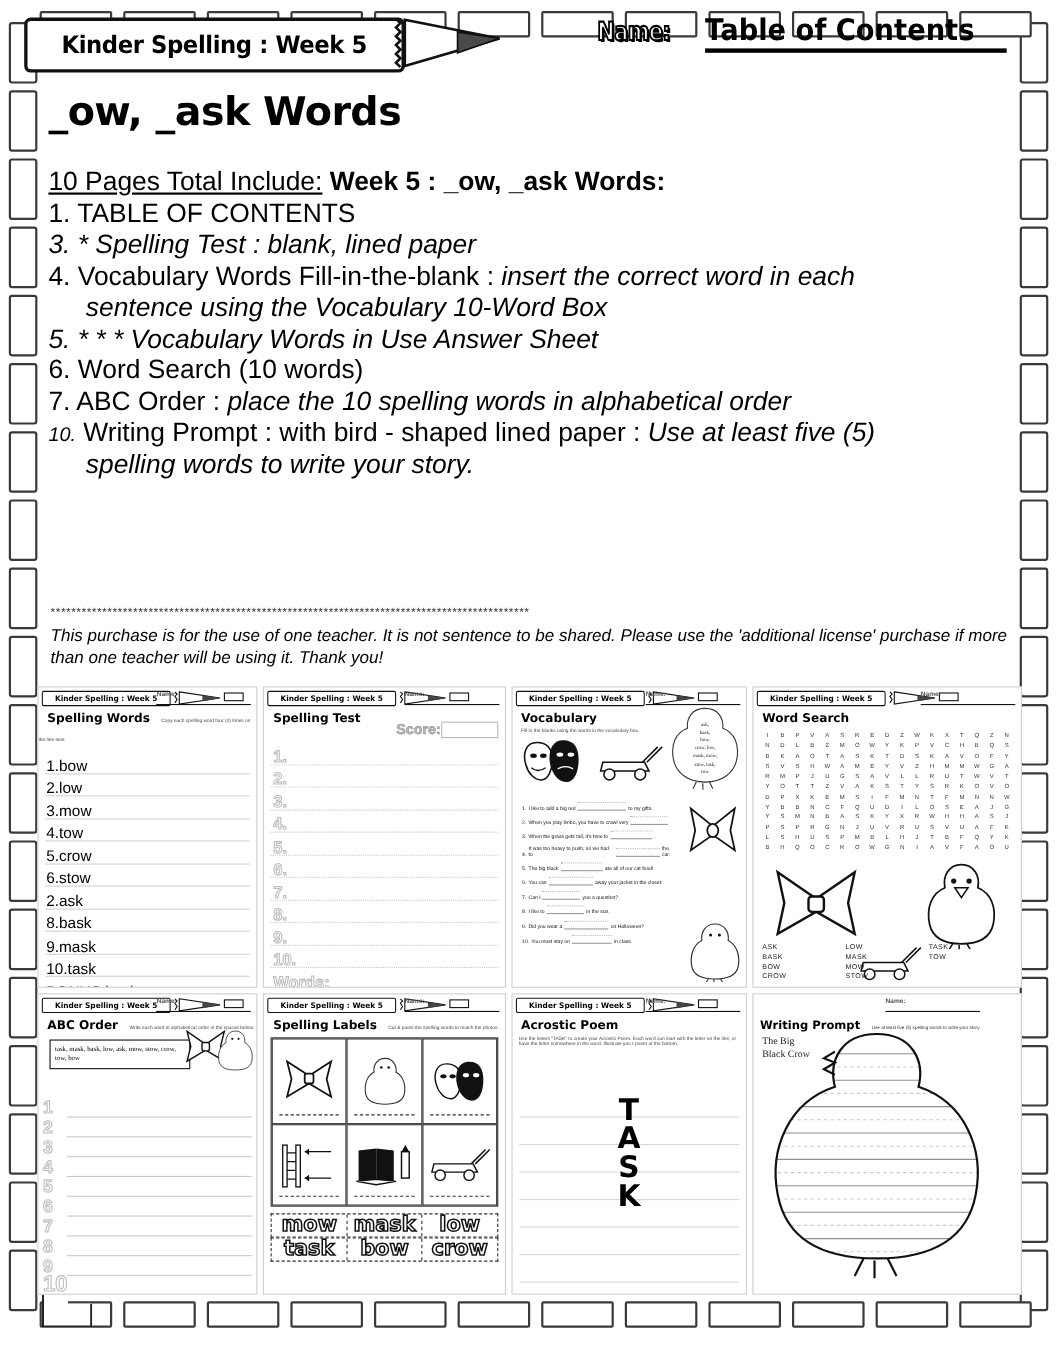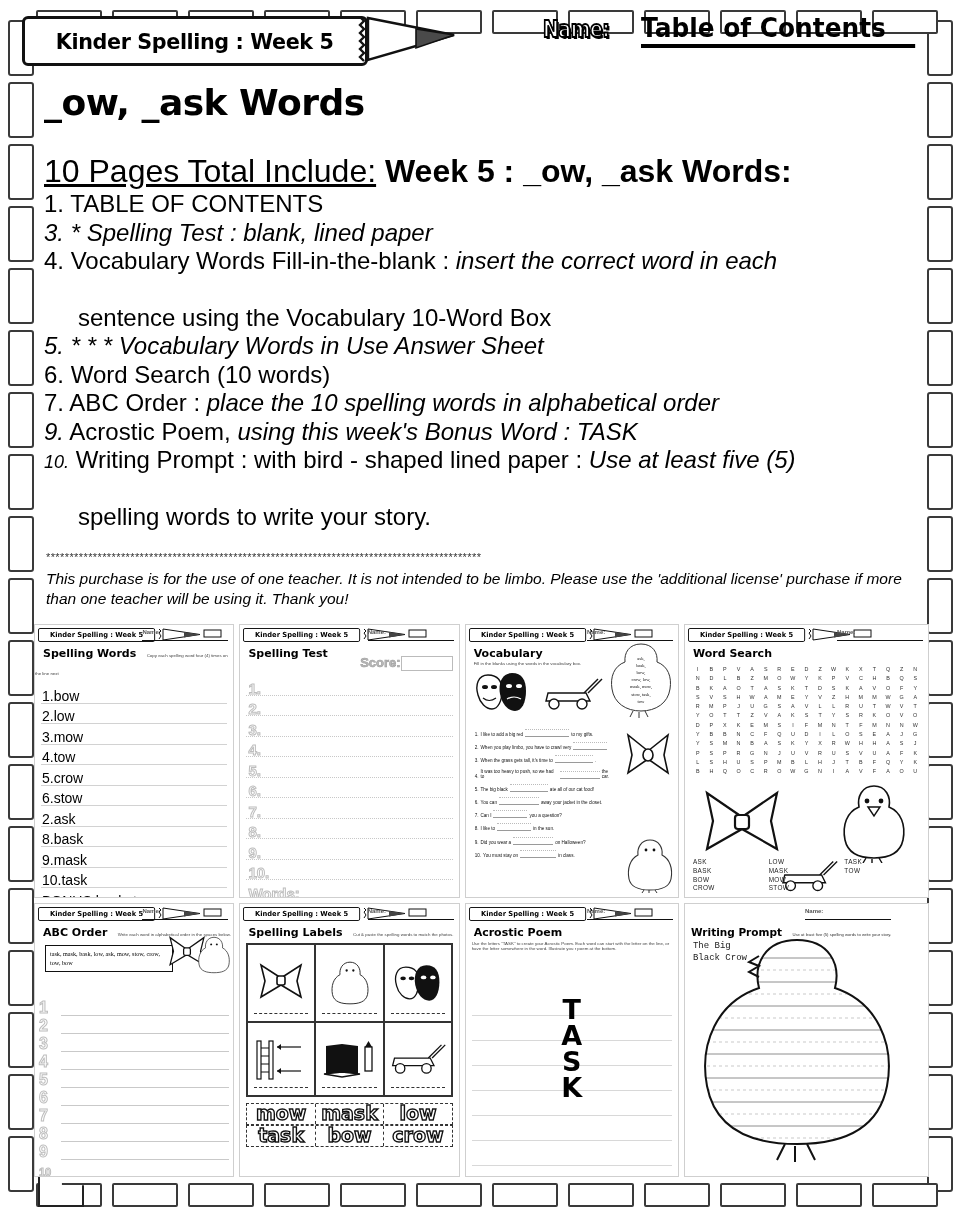--- a/index.html
+++ b/index.html
@@ -56,30 +56,30 @@
     transform:scaleX(.92);transform-origin:left center;white-space:nowrap;
   }
   
   .page-title{
     position:absolute;left:44px;top:82px;
     font-family:"DejaVu Sans",sans-serif;font-weight:bold;font-size:36px;
     letter-spacing:-.5px;
   }
   
   .contents{position:absolute;left:44px;top:152px;width:880px;}
-  .contents .lead{font-size:32px;line-height:1.19;white-space:nowrap;}
+  .contents .lead{font-size:24px;line-height:1.19;white-space:nowrap;}
   .contents .lead .u{text-decoration:underline;}
   .contents .lead b{font-weight:bold;}
   .contents ol{list-style:none;margin:0;padding:0;}
   .contents li{font-size:24px;line-height:1.19;}
   .contents li .num{font-style:italic;}
   .contents li .num.up{font-style:normal;}
   .contents li .num.sm{font-size:18px;font-style:italic;}
   .contents li .it{font-style:italic;}
-  .contents li .ind{display:block;padding-left:34px;margin-top:28px;}
+  .contents li .ind{display:block;padding-left:34px;font-style:italic;}
   
   .license{position:absolute;left:46px;top:552px;width:870px;}
   .stars{font-size:11px;letter-spacing:.4px;line-height:1;color:#333;overflow:hidden;white-space:nowrap;}
   .license p{margin:6px 0 0 0;font-style:italic;font-size:15.5px;line-height:1.32;}
   
   .thumbs{position:absolute;left:34px;top:624px;width:895px;}
   .trow{display:flex;gap:5px;margin-bottom:5px;}
   .thumb{
     position:relative;border:1px solid #cfcfcf;background:#fff;overflow:hidden;
     height:272px;
@@ -146,21 +146,21 @@
   }
   .cutrow div:last-child{border-right:none;}
   
   .acro{position:absolute;left:0;right:0;top:46px;text-align:center;}
   .acro div{font-family:"DejaVu Sans",sans-serif;font-weight:bold;font-size:27px;line-height:.96;}
   .acrolines{position:absolute;left:6px;right:6px;top:40px;}
   .acrolines div{height:24px;border-bottom:1px solid #d8d8d8;}
   
   .wp-title{font-family:"DejaVu Sans",sans-serif;font-weight:bold;font-size:10.5px;margin:4px 0 0 6px;}
   .wp-sub{font-size:4.2px;color:#333;margin-left:6px;}
-  .wp-prompt{font-family:Liberation Mono, monospace;font-size:9px;line-height:1.2;margin:1px 0 0 8px;color:#222;}
+  .wp-prompt{font-family:Liberation Serif, serif;font-size:9px;line-height:1.2;margin:1px 0 0 8px;color:#222;}
   svg{display:block;}
 </style>
 </head>
 <body>
 
 <div class="border-v left" id="bl">
     <div class="tick" style="top:20px"></div>
     <div class="tick" style="top:82px"></div>
     <div class="tick" style="top:144px"></div>
     <div class="tick" style="top:206px"></div>
@@ -255,28 +255,27 @@
   <div class="lead">
     <span class="u">10 Pages Total Include:</span><b> Week 5 : _ow, _ask  Words:</b>
   </div>
   <ol id="contents-items">
       <li><span class="num up">1.</span><span> TABLE OF CONTENTS</span></li>
       <li><span class="num">3.</span><span> </span><span class="it">* Spelling Test : blank, lined paper</span></li>
       <li><span class="num up">4.</span><span> Vocabulary Words Fill-in-the-blank : </span><span class="it">insert the correct word in each</span><span class="ind">sentence using the Vocabulary 10-Word Box</span></li>
       <li><span class="num">5.</span><span> </span><span class="it">* * *  Vocabulary Words in Use Answer Sheet</span></li>
       <li><span class="num up">6.</span><span> Word Search (10 words)</span></li>
       <li><span class="num up">7.</span><span> ABC Order : </span><span class="it">place the 10 spelling words in alphabetical order</span></li>
-      <li><span class="num">9.</span><span> Acrostic Poem, </span><span class="it">using this week's Bonus Word : TASK</span></li>
       <li><span class="num sm">10.</span><span> Writing Prompt : with bird - shaped lined paper : </span><span class="it">Use at least five (5)</span><span class="ind">spelling words to write your story.</span></li>
     </ol>
 </div>
 
 <div class="license">
   <div class="stars">*********************************************************************************************</div>
-  <p>This purchase is for the use of one teacher. It is not intended to be limbo. Please use the 'additional license' purchase if more than one teacher will be using it. Thank you!</p>
+  <p>This purchase is for the use of one teacher. It is not sentence to be shared. Please use the 'additional license' purchase if more than one teacher will be using it. Thank you!</p>
 </div>
 
 <div class="thumbs">
 
   <div class="trow">
 
     <div class="thumb t1">
       <div class="th-head">
         <div class="th-pencil">Kinder Spelling : Week 5</div>
         <svg style="position:absolute;left:120px;top:0" width="64" height="13" viewBox="0 0 64 13">
@@ -811,21 +810,21 @@
           <div style="position:relative;height:17px;border-bottom:1px solid #c9c9c9">
             <span class="th-num-ghost" style="left:-22px;font-size:16px">7</span>
           </div>
           <div style="position:relative;height:17px;border-bottom:1px solid #c9c9c9">
             <span class="th-num-ghost" style="left:-22px;font-size:16px">8</span>
           </div>
           <div style="position:relative;height:17px;border-bottom:1px solid #c9c9c9">
             <span class="th-num-ghost" style="left:-22px;font-size:16px">9</span>
           </div>
           <div style="position:relative;height:17px;border-bottom:1px solid #c9c9c9">
-            <span class="th-num-ghost" style="left:-22px;font-size:11px">10</span>
+            <span class="th-num-ghost" style="left:-22px;font-size:20px">10</span>
           </div>
         </div>
     </div>
 
     <div class="thumb t2">
       <div class="th-head">
         <div class="th-pencil">Kinder Spelling : Week 5</div>
         <svg style="position:absolute;left:120px;top:0" width="64" height="13" viewBox="0 0 64 13">
           <path d="M1,1 L3,3 L1,5 L3,8 L1,11" fill="none" stroke="#111" stroke-width="1"></path>
           <path d="M5,1 L42,6.5 L5,12 Z" fill="#fff" stroke="#111" stroke-width="1"></path>

